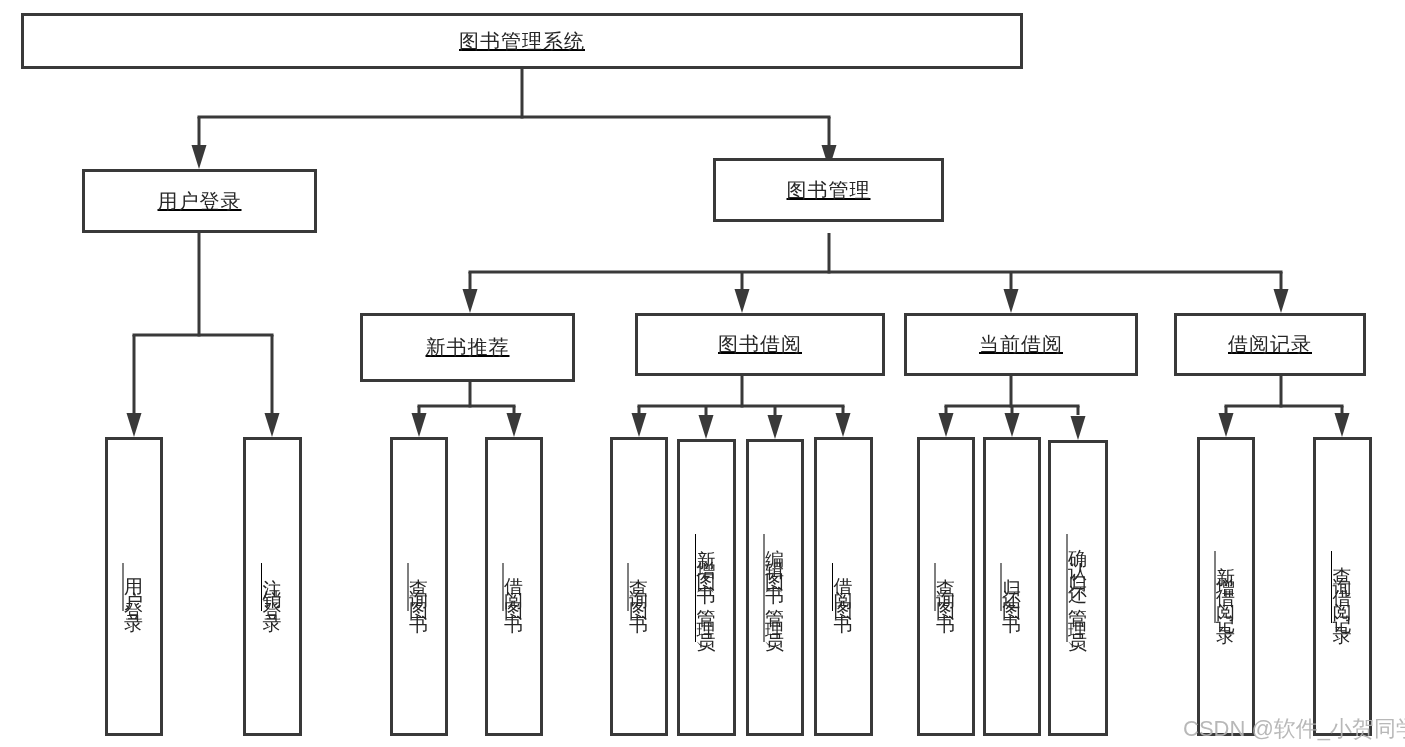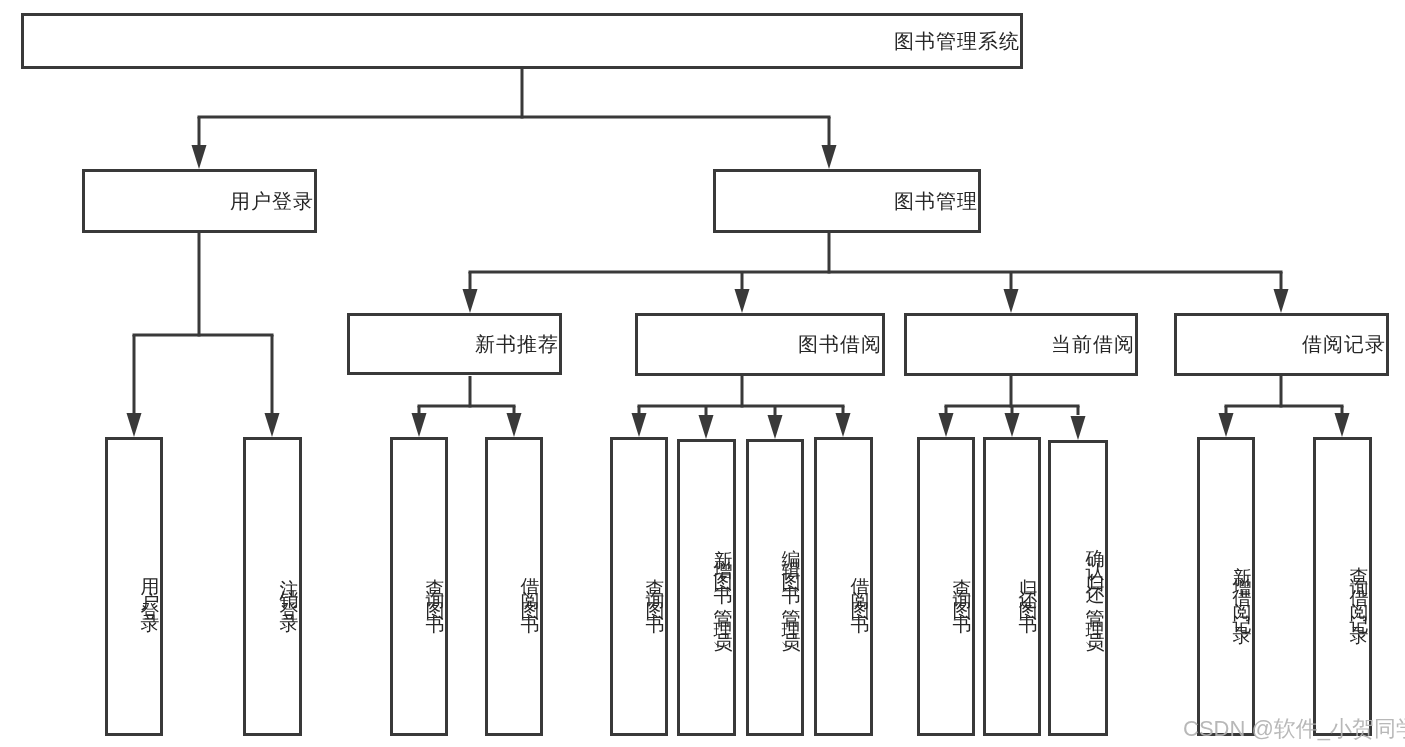--- a/index.html
+++ b/index.html
@@ -29,22 +29,23 @@
     fill: #393939;
     stroke: none;
   }
   .box {
     position: absolute;
     box-sizing: border-box;
     border: 3px solid #393939;
     background: #ffffff;
     display: flex;
     align-items: center;
-    justify-content: flex-end;
+    justify-content: center;
     z-index: 2;
+    text-decoration: underline;
   }
   .hlabel {
     font-size: 20px;
     color: #262626;
     letter-spacing: 1px;
     white-space: nowrap;
   }
   .vlabel {
     writing-mode: vertical-rl;
     font-size: 19px;
@@ -138,34 +139,34 @@
     </g>
   </svg>
 
   <div class="box" style="left:21px;top:13px;width:1002px;height:56px">
     <span class="hlabel">图书管理系统</span>
   </div>
 
   <div class="box" style="left:82px;top:169px;width:235px;height:64px">
     <span class="hlabel">用户登录</span>
   </div>
-  <div class="box" style="left:713px;top:169px;width:268px;height:64px">
+  <div class="box" style="left:713px;top:158px;width:231px;height:64px">
     <span class="hlabel">图书管理</span>
   </div>
 
-  <div class="box" style="left:347px;top:313px;width:215px;height:62px">
+  <div class="box" style="left:360px;top:313px;width:215px;height:69px">
     <span class="hlabel">新书推荐</span>
   </div>
   <div class="box" style="left:635px;top:313px;width:250px;height:63px">
     <span class="hlabel">图书借阅</span>
   </div>
   <div class="box" style="left:904px;top:313px;width:234px;height:63px">
     <span class="hlabel">当前借阅</span>
   </div>
-  <div class="box" style="left:1174px;top:313px;width:215px;height:63px">
+  <div class="box" style="left:1174px;top:313px;width:192px;height:63px">
     <span class="hlabel">借阅记录</span>
   </div>
 
   <div class="box" style="left:105px;top:437px;width:58px;height:299px">
     <span class="vlabel">用户登录</span>
   </div>
   <div class="box" style="left:243px;top:437px;width:59px;height:299px">
     <span class="vlabel">注销登录</span>
   </div>
 

